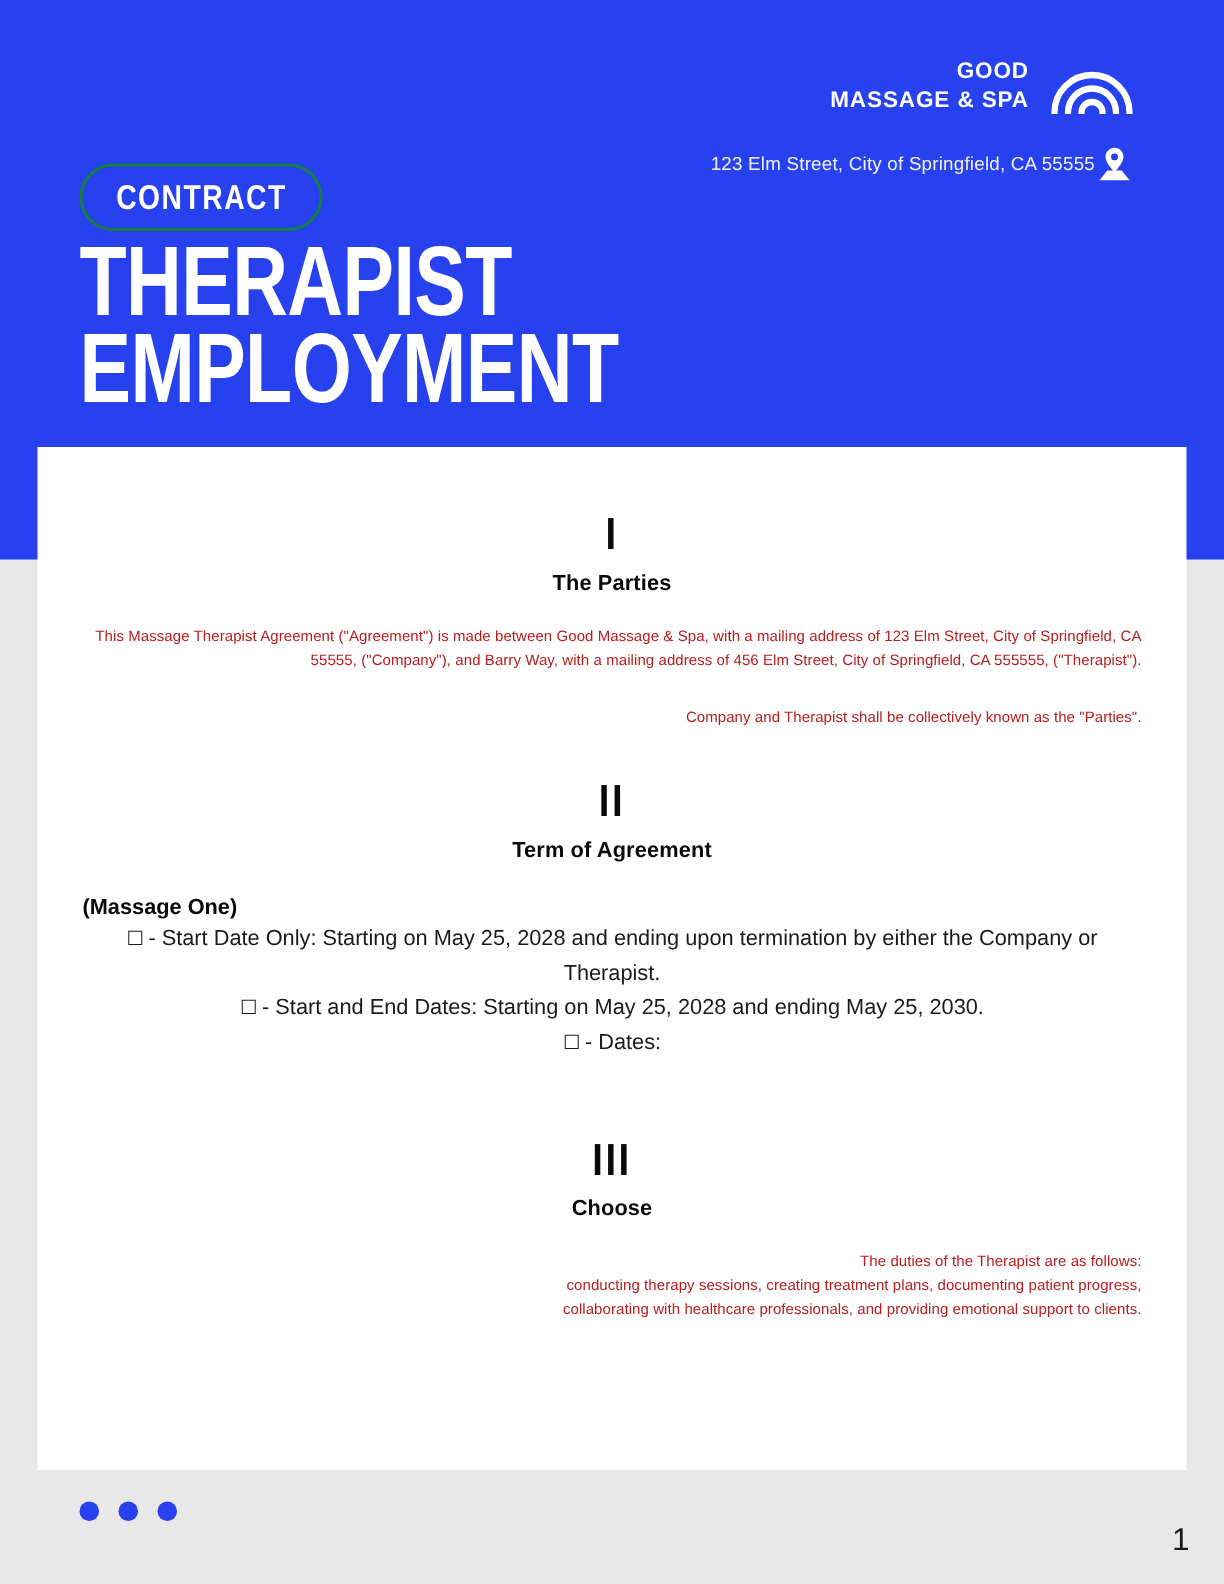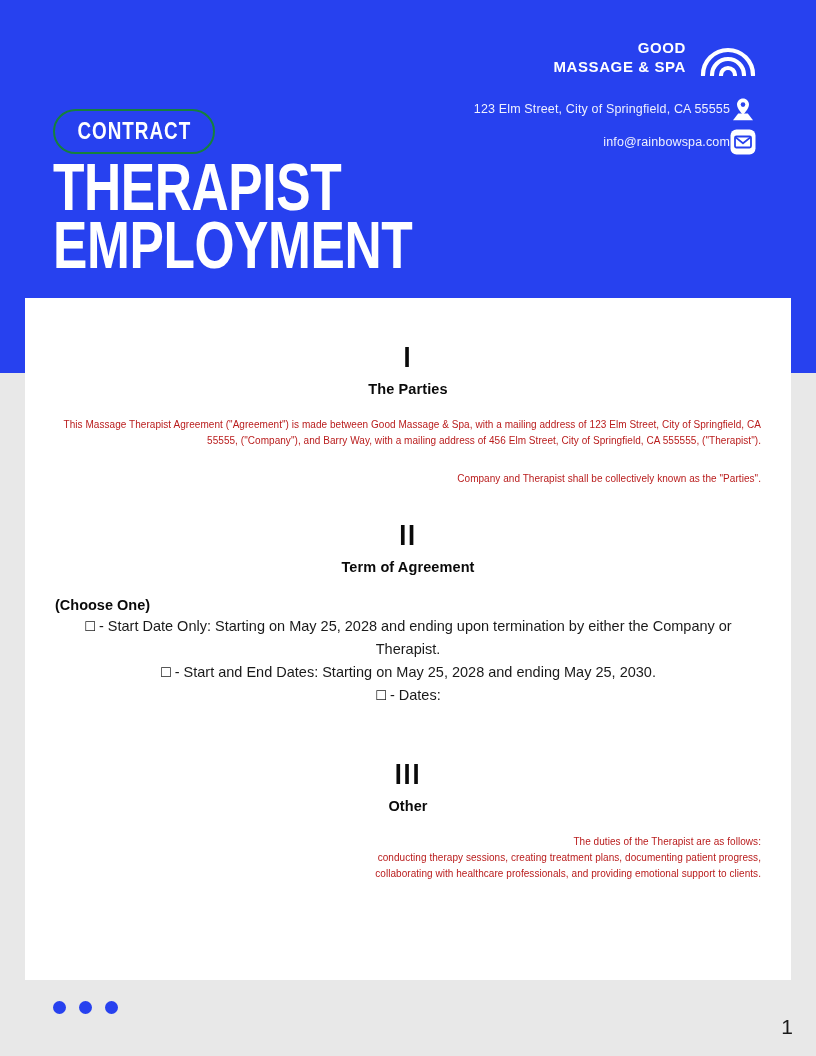--- a/index.html
+++ b/index.html
@@ -250,28 +250,20 @@
 
   <div class="contact-wrap">
     <div class="contact-row">
       <span class="contact-text">123 Elm Street, City of Springfield, CA 55555</span>
       <svg class="pin-icon" viewBox="0 0 26 26" xmlns="http://www.w3.org/2000/svg">
         <path d="M13 2.5c-3.3 0-6 2.7-6 6 0 4.4 6 10.2 6 10.2s6-5.8 6-10.2c0-3.3-2.7-6-6-6z" fill="#ffffff"></path>
         <circle cx="13" cy="8.6" r="2.3" fill="#2741ef"></circle>
         <path d="M8.2 17.6 L3 24.2 H23 L17.8 17.6 Z" fill="#ffffff"></path>
       </svg>
     </div>
-    <div class="contact-row">
-      <span class="contact-text">info@rainbowspa.com</span>
-      <svg class="mail-icon" viewBox="0 0 26 26" xmlns="http://www.w3.org/2000/svg">
-        <rect x="0.5" y="0.5" width="25" height="25" rx="6" fill="#ffffff"></rect>
-        <rect x="5" y="7.5" width="16" height="11" rx="1.4" fill="none" stroke="#2741ef" stroke-width="1.8"></rect>
-        <path d="M5.6 8.4 L13 14.2 L20.4 8.4" fill="none" stroke="#2741ef" stroke-width="1.8" stroke-linecap="round" stroke-linejoin="round"></path>
-      </svg>
-    </div>
   </div>
 
   <div class="contract-pill">
     <span>CONTRACT</span>
   </div>
 
   <div class="doc-title">
     <div>THERAPIST</div>
     <div>EMPLOYMENT</div>
   </div>
@@ -286,33 +278,33 @@
           <p>This Massage Therapist Agreement ("Agreement") is made between Good Massage &amp; Spa, with a mailing address of 123 Elm Street, City of Springfield, CA 55555, ("Company"), and Barry Way, with a mailing address of 456 Elm Street, City of Springfield, CA 555555, ("Therapist").</p>
           <p>Company and Therapist shall be collectively known as the "Parties".</p>
         </div>
       </div>
 
       <div style="height:34px"></div>
 
       <div class="section">
         <div class="sec-numeral">II</div>
         <div class="sec-title">Term of Agreement</div>
-        <div class="choose-label">(Choose One)</div>
+        <div class="choose-label">(Massage One)</div>
         <div class="choice-list">
           <p class="choice-item"><span class="cbox">☐</span><span>- Start Date Only: Starting on May 25, 2028 and ending upon termination by either the Company or Therapist.</span></p>
           <p class="choice-item"><span class="cbox">☐</span><span>- Start and End Dates: Starting on May 25, 2028 and ending May 25, 2030.</span></p>
           <p class="choice-item"><span class="cbox">☐</span><span>- Dates:</span></p>
         </div>
       </div>
 
       <div class="gap-after-choices"></div>
 
       <div class="section">
         <div class="sec-numeral">III</div>
-        <div class="sec-title">Other</div>
+        <div class="sec-title">Choose</div>
         <div class="body-text">
           <p style="white-space:pre-line">The duties of the Therapist are as follows:
 conducting therapy sessions, creating treatment plans, documenting patient progress,
 collaborating with healthcare professionals, and providing emotional support to clients.</p>
         </div>
       </div>
 
     </div>
   </div>
 

